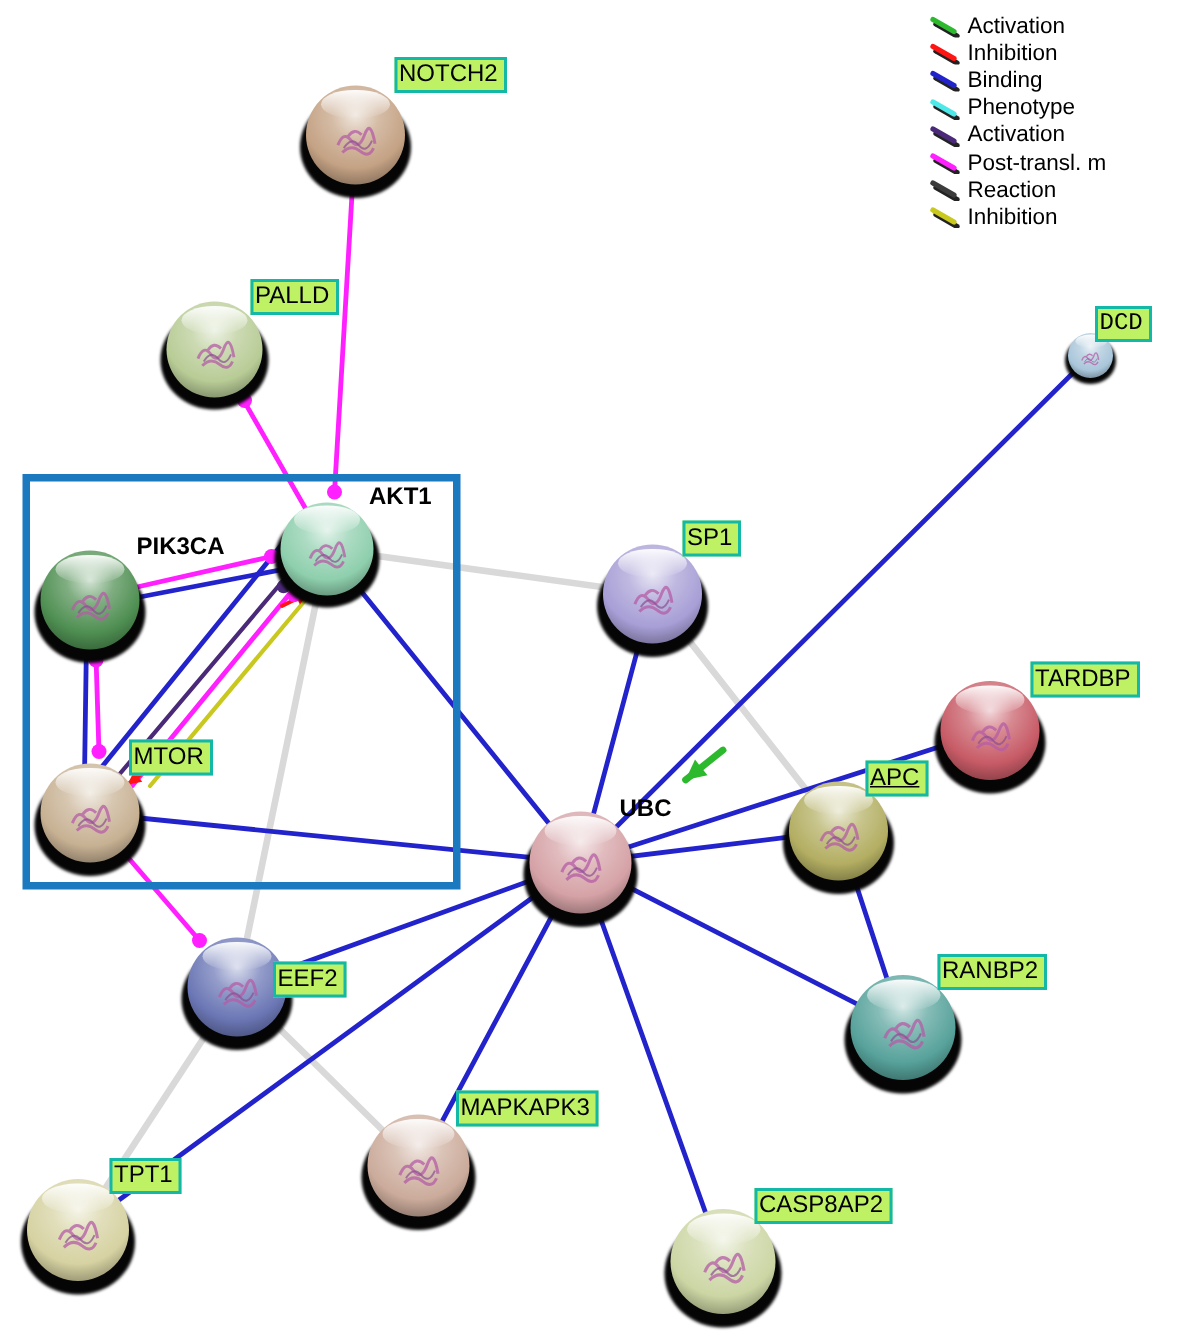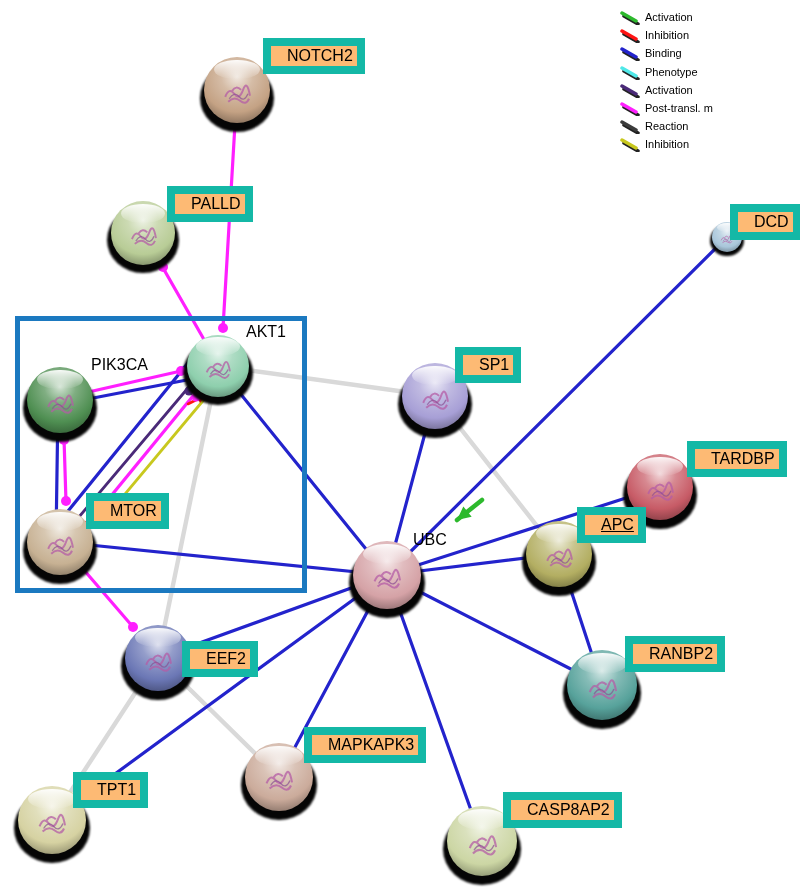--- a/index.html
+++ b/index.html
@@ -7,26 +7,26 @@
   #stage{position:relative;width:800px;height:895px;background:#fff;overflow:hidden;}
   #edges{position:absolute;left:0;top:0;z-index:1;}
   #selection-box{position:absolute;border:5px solid #1b79c0;z-index:2;background:transparent;}
   .node{position:absolute;z-index:3;}
   .node .shadow{position:absolute;left:-6%;top:10%;width:112%;height:103%;background:#050505;border-radius:50%;filter:blur(1.2px);}
   .node .sphere{position:absolute;left:0;top:0;width:100%;height:100%;border-radius:50%;overflow:hidden;}
   .node .gloss{position:absolute;left:15%;top:4%;width:70%;height:30%;border-radius:50%;
     background:linear-gradient(rgba(255,255,255,0.95),rgba(255,255,255,0.02));}
   .node .squiggle{position:absolute;left:18%;top:25%;width:64%;height:60%;}
   .nlabel{position:absolute;z-index:4;color:#000;font-size:16px;line-height:1.12;white-space:nowrap;}
-  .nlabel.boxed{background:#fdba74;border:8px solid #14b8a6;padding:1px 4px 1px 16px;}
-  .nlabel.plain{background:transparent;border:none;padding:0;}
+  .nlabel.boxed{background:#bef264;border:2px solid #14b8a6;padding:1px 4px 1px 1px;}
+  .nlabel.plain{background:transparent;border:none;padding:0;font-weight:bold;}
   #legend{position:absolute;left:620px;top:8px;z-index:5;}
   .legend-row{display:flex;align-items:center;height:18.2px;}
   .legend-row svg{flex:0 0 auto;margin-right:5px;}
-  .legend-label{font-size:11px;color:#000;}
+  .legend-label{font-size:15px;color:#000;}
 </style>
 </head>
 <body>
 
 <div id="stage">
   <svg id="edges" width="800" height="895" viewBox="0 0 800 895">
       <line x1="218" y1="366" x2="435" y2="396" stroke="#d9d9d9" stroke-width="4.4" stroke-linecap="round"></line>
       <line x1="435" y1="396" x2="559" y2="554" stroke="#d9d9d9" stroke-width="4.4" stroke-linecap="round"></line>
       <line x1="218" y1="366" x2="158" y2="658" stroke="#d9d9d9" stroke-width="4.4" stroke-linecap="round"></line>
       <line x1="158" y1="658" x2="52" y2="820" stroke="#d9d9d9" stroke-width="4.4" stroke-linecap="round"></line>
@@ -223,21 +223,21 @@
     </div>
       </div>
     </div>
   <div id="labels-layer">
       <div class="nlabel boxed" style="left: 263px; top: 38px;">NOTCH2</div>
       <div class="nlabel boxed" style="left: 167px; top: 186px;">PALLD</div>
       <div class="nlabel plain" style="left: 91px; top: 356px;">PIK3CA</div>
       <div class="nlabel plain" style="left: 246px; top: 323px;">AKT1</div>
       <div class="nlabel boxed" style="left: 86px; top: 493px;">MTOR</div>
       <div class="nlabel boxed" style="left: 455px; top: 347px;">SP1</div>
-      <div class="nlabel boxed" style="left: 730px; top: 204px;">DCD</div>
+      <div class="nlabel boxed" style="left: 730px; top: 204px; font-family: Liberation Mono, monospace;">DCD</div>
       <div class="nlabel boxed" style="left: 687px; top: 441px; text-align: right;">TARDBP</div>
       <div class="nlabel boxed" style="left: 577px; top: 507px; text-decoration: underline;">APC</div>
       <div class="nlabel plain" style="left: 413px; top: 531px;">UBC</div>
       <div class="nlabel boxed" style="left: 625px; top: 636px;">RANBP2</div>
       <div class="nlabel boxed" style="left: 182px; top: 609px; margin-top: 32px;">EEF2</div>
       <div class="nlabel boxed" style="left: 73px; top: 772px;">TPT1</div>
       <div class="nlabel boxed" style="left: 304px; top: 727px;">MAPKAPK3</div>
       <div class="nlabel boxed" style="left: 503px; top: 792px;">CASP8AP2</div>
     </div>
   <div id="legend">

